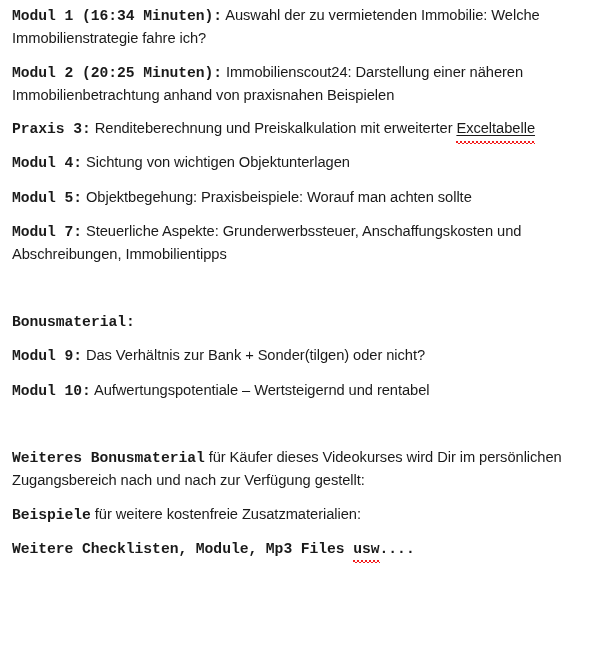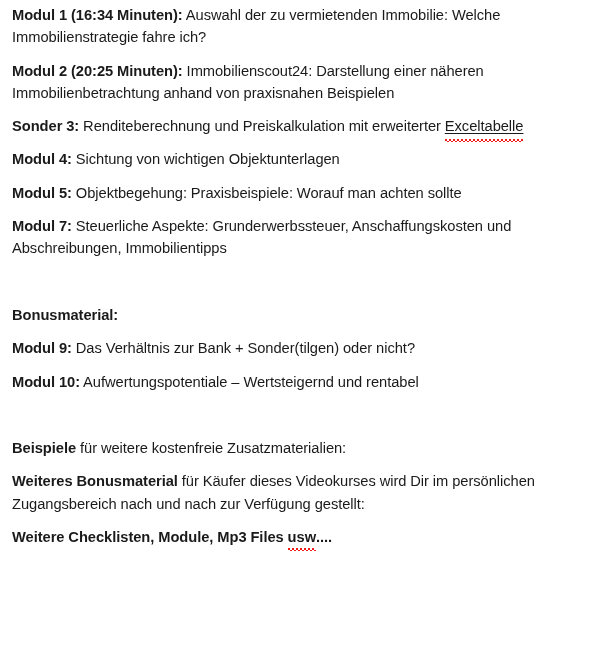--- a/index.html
+++ b/index.html
@@ -40,20 +40,21 @@
   }
 
   
   .para.spacer {
     height: 22.3px;
     margin-bottom: 11px;
   }
 
   .lead {
     font-weight: bold;
+    font-family: Liberation Mono, monospace;
   }
 
   .rest {
     font-weight: normal;
   }
 
   
   .u-underline {
     text-decoration: underline;
     text-decoration-thickness: 1px;
@@ -93,21 +94,21 @@
 
   <p class="para">
     <span class="lead">Modul 1 (16:34 Minuten):</span><span class="rest"> Auswahl der zu vermietenden Immobilie: Welche Immobilienstrategie fahre ich?</span>
   </p>
 
   <p class="para">
     <span class="lead">Modul 2 (20:25 Minuten):</span><span class="rest"> Immobilienscout24: Darstellung einer näheren Immobilienbetrachtung anhand von praxisnahen Beispielen</span>
   </p>
 
   <p class="para">
-    <span class="lead">Sonder 3:</span><span class="rest"> Renditeberechnung und Preiskalkulation mit erweiterter </span><span class="rest u-underline spell below-underline">Exceltabelle</span>
+    <span class="lead">Praxis 3:</span><span class="rest"> Renditeberechnung und Preiskalkulation mit erweiterter </span><span class="rest u-underline spell below-underline">Exceltabelle</span>
   </p>
 
   <p class="para">
     <span class="lead">Modul 4:</span><span class="rest"> Sichtung von wichtigen Objektunterlagen</span>
   </p>
 
   <p class="para">
     <span class="lead">Modul 5:</span><span class="rest"> Objektbegehung: Praxisbeispiele: Worauf man achten sollte</span>
   </p>
 
@@ -127,25 +128,25 @@
     <span class="lead">Modul 9:</span><span class="rest"> Das Verhältnis zur Bank + Sonder(tilgen) oder nicht?</span>
   </p>
 
   <p class="para">
     <span class="lead">Modul 10:</span><span class="rest"> Aufwertungspotentiale – Wertsteigernd und rentabel</span>
   </p>
 
   <p class="para spacer"></p>
 
   <p class="para">
-    <span class="lead">Beispiele</span><span class="rest"> für weitere kostenfreie Zusatzmaterialien:</span>
+    <span class="lead">Weiteres Bonusmaterial</span><span class="rest"> für Käufer dieses Videokurses wird Dir im persönlichen Zugangsbereich nach und nach zur Verfügung gestellt:</span>
   </p>
 
   <p class="para">
-    <span class="lead">Weiteres Bonusmaterial</span><span class="rest"> für Käufer dieses Videokurses wird Dir im persönlichen Zugangsbereich nach und nach zur Verfügung gestellt:</span>
+    <span class="lead">Beispiele</span><span class="rest"> für weitere kostenfreie Zusatzmaterialien:</span>
   </p>
 
 
   <p class="para all-bold">
     <span class="lead">Weitere Checklisten, Module, Mp3 Files </span><span class="lead spell">usw</span><span class="lead">....</span>
   </p>
 
 </div>
 
 </body></html>

